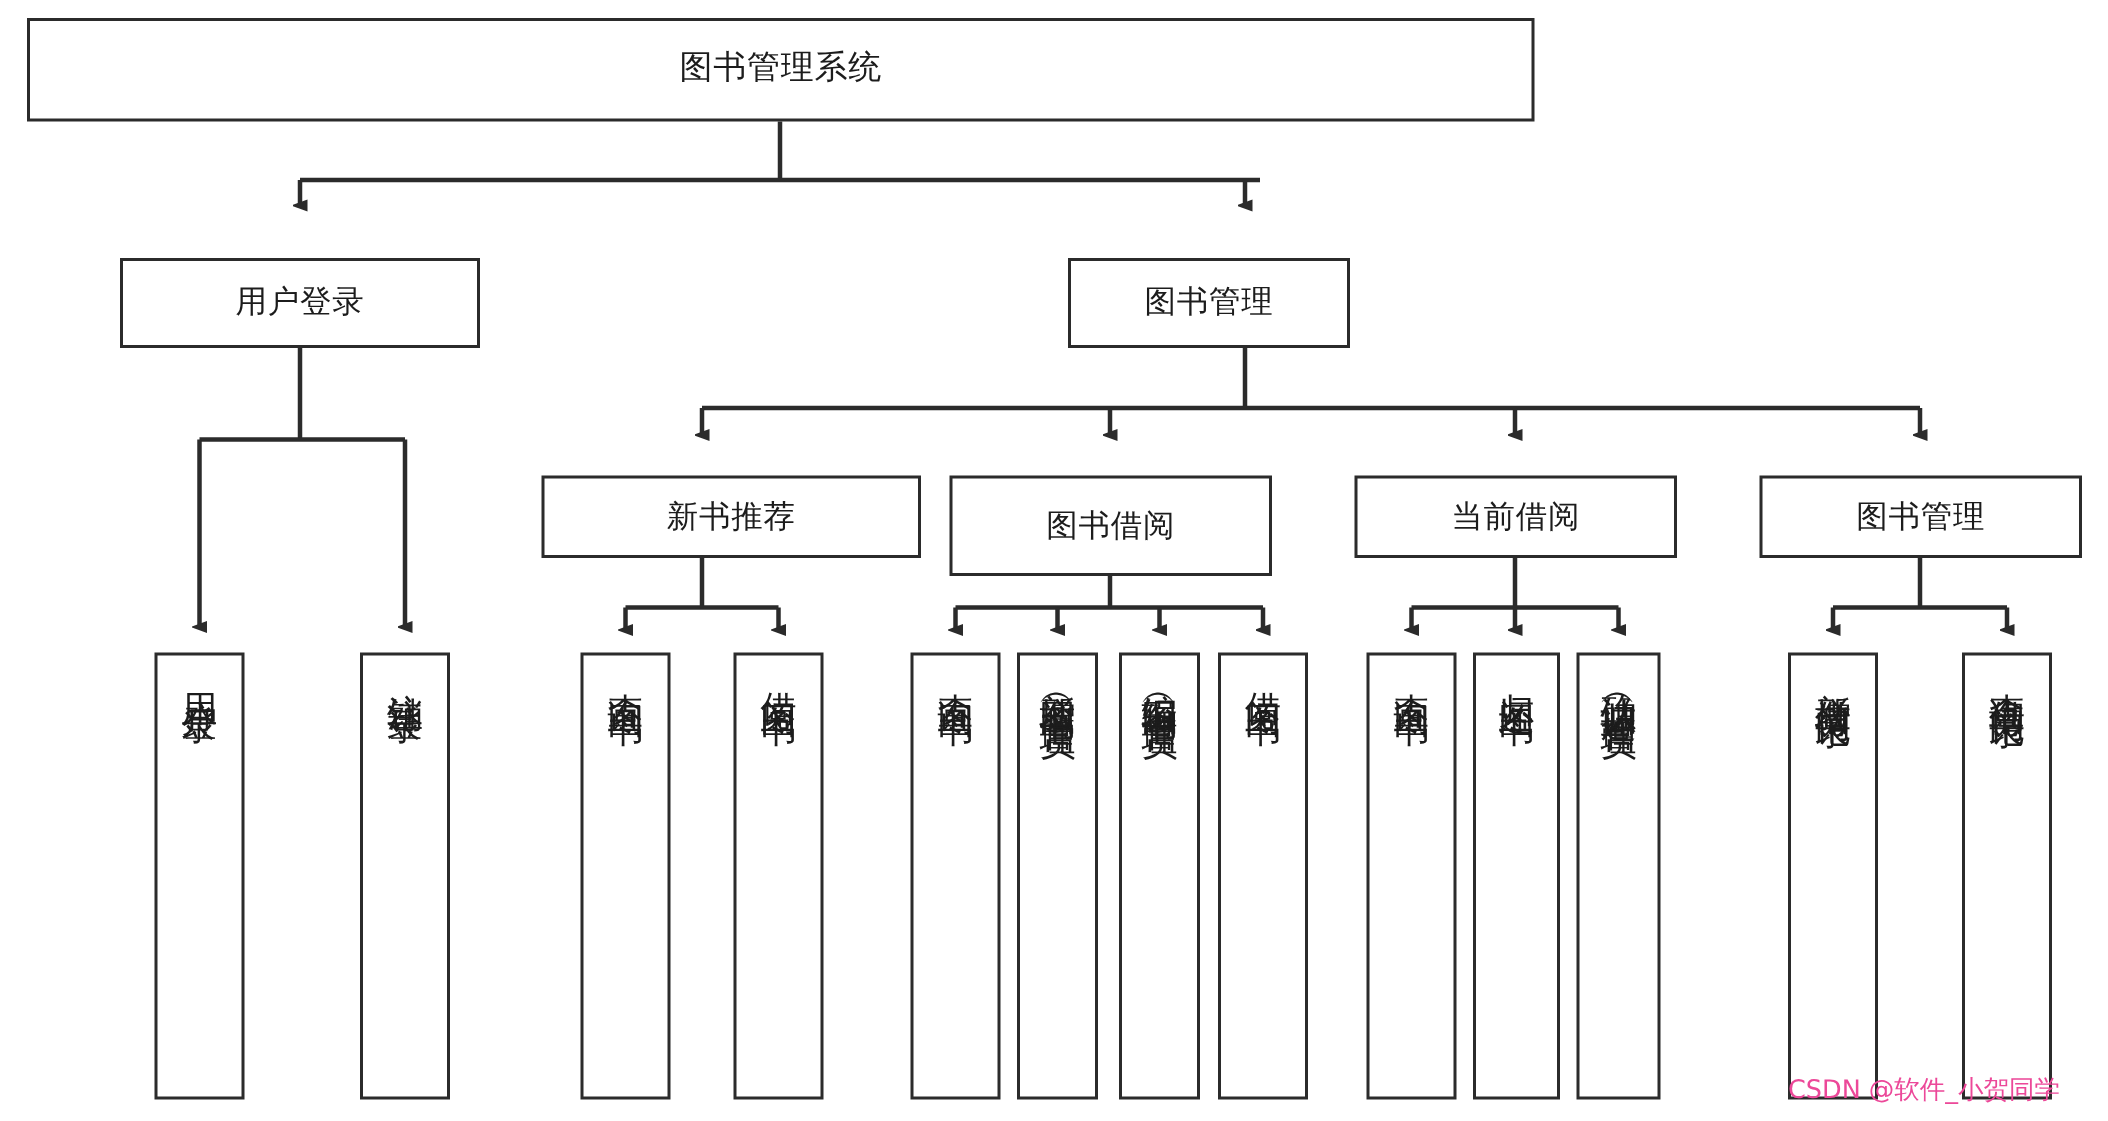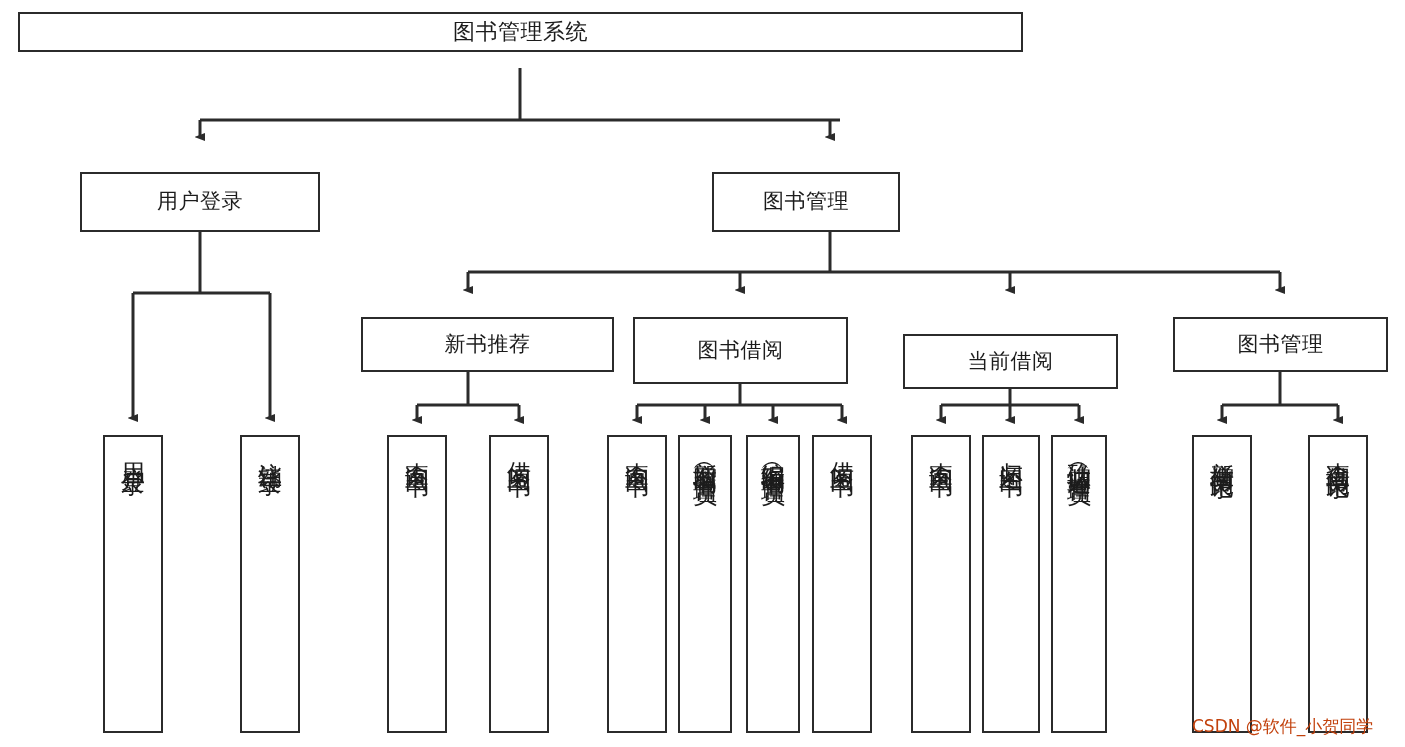--- a/index.html
+++ b/index.html
@@ -61,21 +61,21 @@
     font-size: 24px;
     line-height: 1.0;
     letter-spacing: 4px;
     white-space: normal;
   }
   .node.v.tall .lbl {
     letter-spacing: 3px;
   }
   .watermark {
     position: absolute;
-    color: #c2410c;
+    color: #ec4899;
     font-size: 17px;
     white-space: nowrap;
     font-family: "DejaVu Sans", "Liberation Sans", sans-serif;
   }
 </style>
 </head>
 <body>
 
 <div id="canvas">
 
@@ -122,41 +122,41 @@
       <path d="M1010,405 L1010,420" marker-end="url(#arrow)"></path>
       <path d="M1079,405 L1079,420" marker-end="url(#arrow)"></path>
 
       <path d="M1280,372 L1280,405"></path>
       <path d="M1222,405 L1338,405"></path>
       <path d="M1222,405 L1222,420" marker-end="url(#arrow)"></path>
       <path d="M1338,405 L1338,420" marker-end="url(#arrow)"></path>
     </g>
   </svg>
 
-  <div class="node h root" style="left:18px; top:12px; width:1005px; height:40px;">
+  <div class="node h root" style="left:18px; top:12px; width:1005px; height:69px;">
     <span class="lbl">图书管理系统</span>
   </div>
 
   <div class="node h" style="left:80px; top:172px; width:240px; height:60px;">
     <span class="lbl">用户登录</span>
   </div>
 
   <div class="node h" style="left:712px; top:172px; width:188px; height:60px;">
     <span class="lbl">图书管理</span>
   </div>
 
   <div class="node h" style="left:361px; top:317px; width:253px; height:55px;">
     <span class="lbl">新书推荐</span>
   </div>
 
   <div class="node h" style="left:633px; top:317px; width:215px; height:67px;">
     <span class="lbl">图书借阅</span>
   </div>
 
-  <div class="node h" style="left:903px; top:334px; width:215px; height:55px;">
+  <div class="node h" style="left:903px; top:317px; width:215px; height:55px;">
     <span class="lbl">当前借阅</span>
   </div>
 
   <div class="node h" style="left:1173px; top:317px; width:215px; height:55px;">
     <span class="lbl">图书管理</span>
   </div>
 
   <div class="node v" style="left:103px; top:435px; width:60px; height:298px;">
     <span class="lbl">用户登录</span>
   </div>

